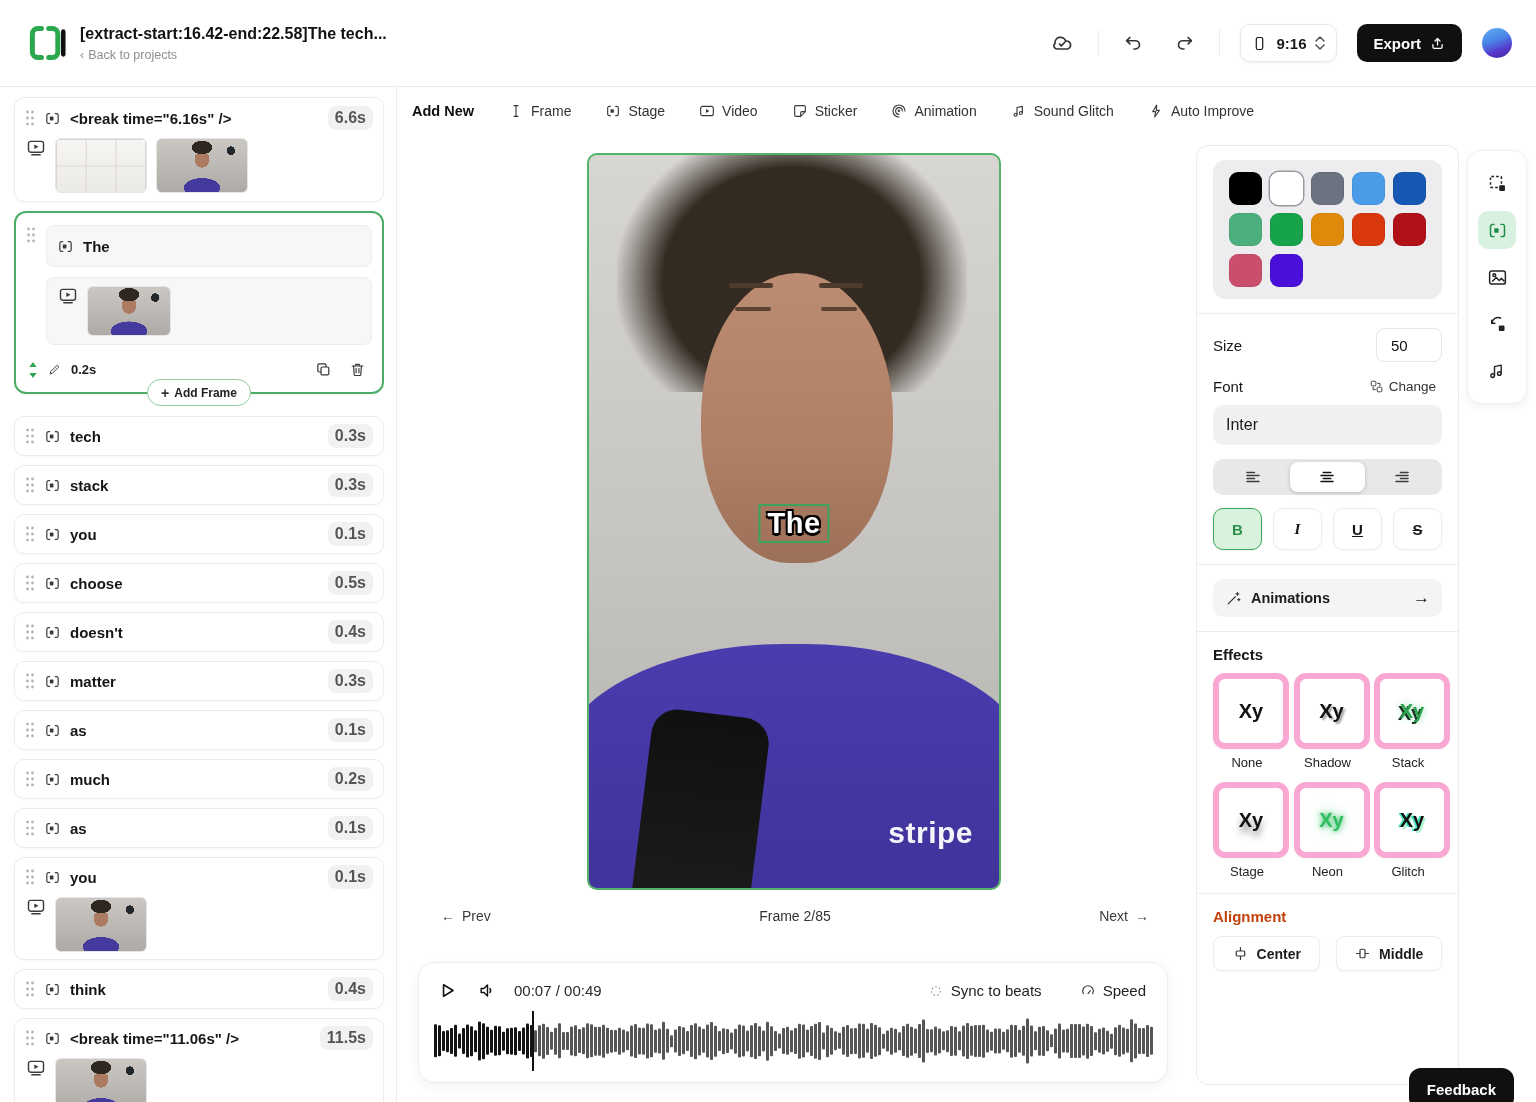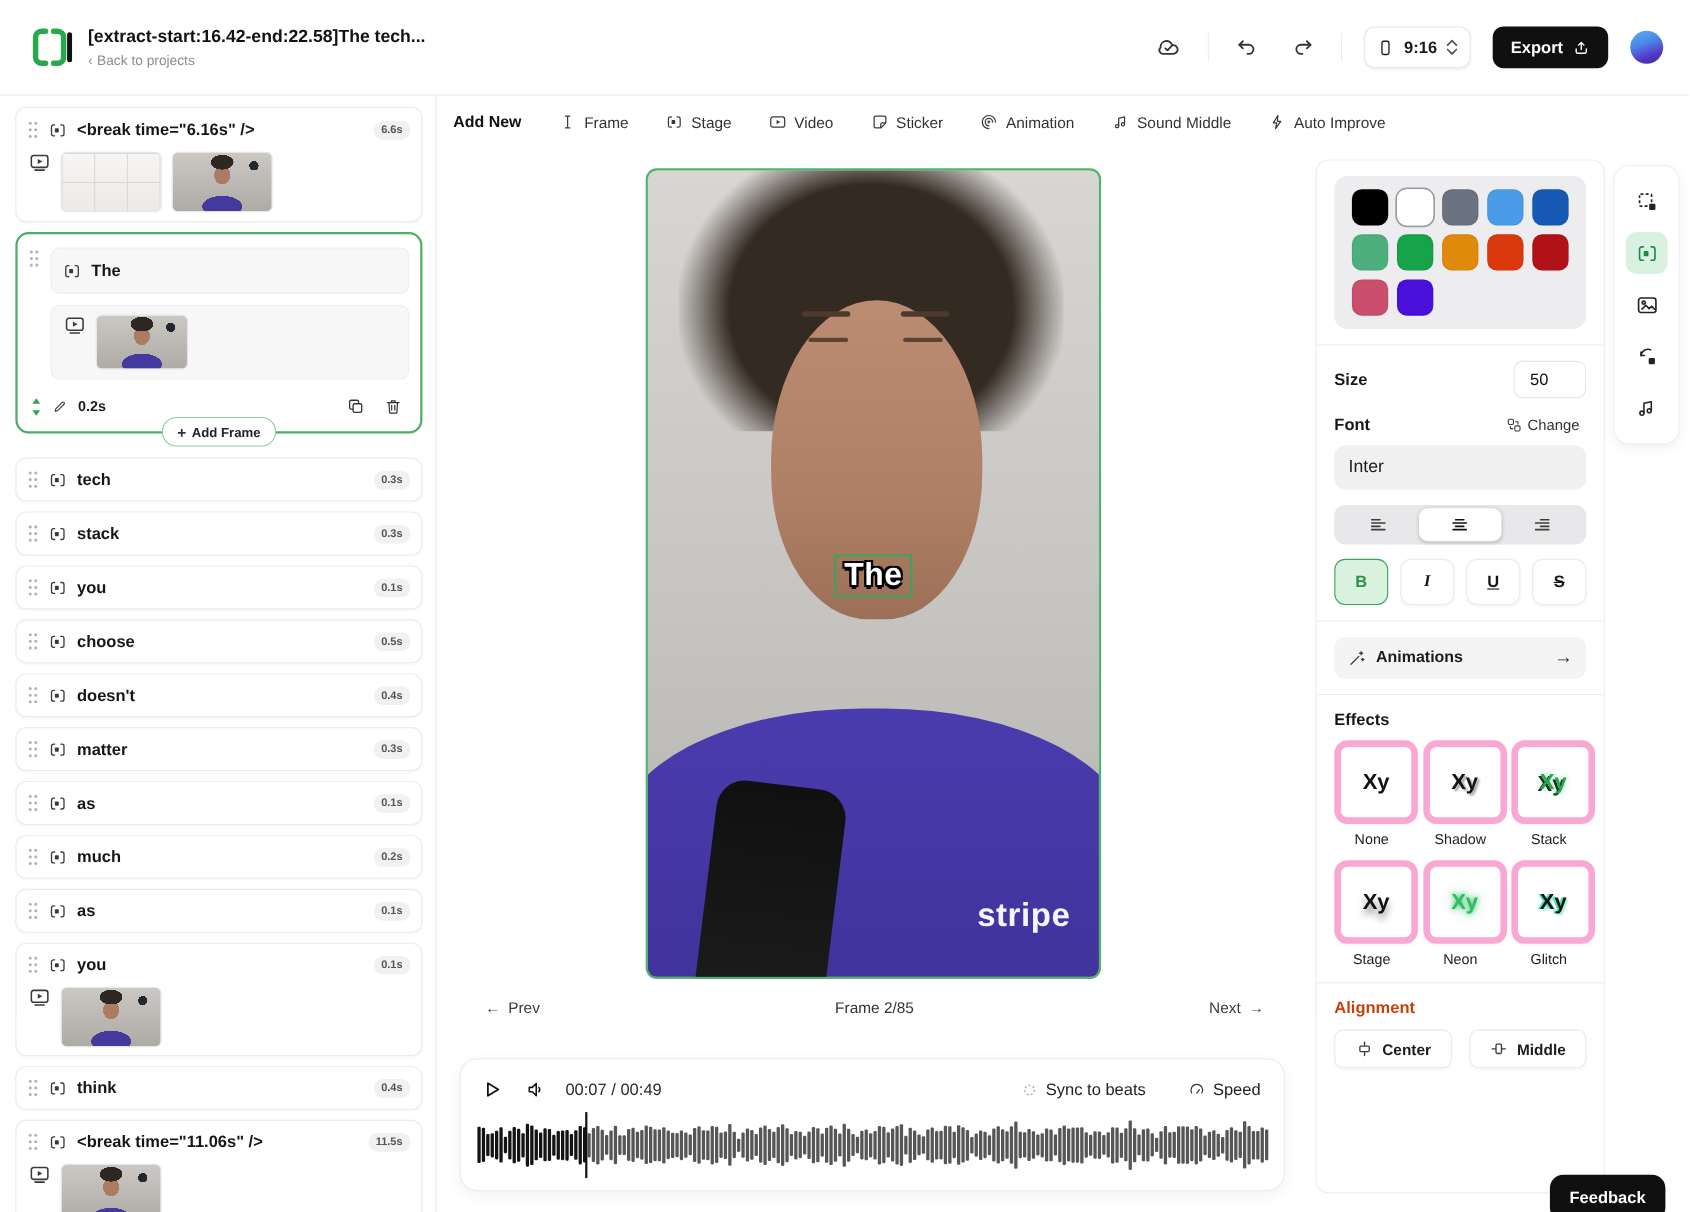--- a/index.html
+++ b/index.html
@@ -25,21 +25,21 @@
   .avatar{width:30px;height:30px;border-radius:50%;
           background:linear-gradient(160deg,#5fb0f2 0%,#4a86e8 40%,#5636c9 72%,#3b2a9e 100%);}
 
   
   .sidebar{position:absolute;top:87px;left:0;width:397px;bottom:0;border-right:1px solid #ececec;
            overflow:hidden;padding:10px 12px 0 14px;box-sizing:border-box;background:#fff;}
   .card{background:#fff;border:1px solid #ececec;border-radius:10px;margin-bottom:9px;padding:8px 10px;
         position:relative;box-shadow:0 1px 2px rgba(0,0,0,.03);box-sizing:border-box;}
   .row-head{display:flex;align-items:center;gap:9px;min-height:24px;}
   .word{font-weight:700;font-size:15px;color:#161616;white-space:pre;}
-  .badge{margin-left:auto;background:#f1f1f3;border-radius:8px;font-size:10px;color:#555;padding:3px 7px;font-weight:600;}
+  .badge{margin-left:auto;background:#f1f1f3;border-radius:8px;font-size:16px;color:#555;padding:3px 7px;font-weight:600;}
   .thumb-row{display:flex;gap:9px;margin-top:8px;align-items:flex-start;padding-left:1px;}
   .thumb{width:92px;height:55px;border-radius:6px;border:1px solid #e5e5e5;box-sizing:border-box;}
   .thumb-person{background:
      radial-gradient(ellipse 7px 7px at 82% 22%,#23282d 60%,transparent 61%),
      radial-gradient(ellipse 17px 11px at 50% 16%,#2f2822 60%,transparent 61%),
      radial-gradient(ellipse 12px 14px at 50% 38%,#ab7b62 60%,transparent 61%),
      radial-gradient(ellipse 30px 16px at 50% 92%,#443a9e 60%,transparent 61%),
      linear-gradient(180deg,#cbc8c4,#aeaba7);}
   .thumb-doc{background:
      linear-gradient(#d9d6d2 1px,transparent 1px) 0 0/33% 50%,
@@ -99,21 +99,21 @@
 
   
   .panel{position:absolute;left:1196px;top:145px;width:263px;height:940px;border:1px solid #ececec;border-radius:12px;
          background:#fff;box-sizing:border-box;padding:14px 16px;overflow:hidden;}
   .swatch-wrap{background:#ededef;border-radius:12px;padding:12px;display:grid;grid-template-columns:repeat(5,33px);
                gap:8px;justify-content:center;}
   .swatch{width:33px;height:33px;border-radius:9px;cursor:pointer;box-shadow:inset 0 0 0 1px rgba(0,0,0,.06);}
   .swatch.sel{box-shadow:0 0 0 2px #fff inset,0 0 0 1.5px #9a9aa0;}
   .pdiv{border:none;border-top:1px solid #ededee;margin:14px -16px;}
   .prow{display:flex;align-items:center;justify-content:space-between;}
-  .plabel{font-size:15px;font-weight:700;color:#171717;}
+  .plabel{font-size:15px;font-weight:400;color:#171717;}
   .size-input{width:66px;height:34px;border:1px solid #e6e6e8;border-radius:8px;padding:0 0 0 14px;font-size:15px;
               font-family:inherit;color:#111;box-sizing:border-box;}
   .change-link{display:flex;gap:5px;font-size:13.5px;color:#333;background:none;border:none;cursor:pointer;}
   .font-box{margin-top:10px;background:#f0f0f1;border-radius:10px;height:40px;display:flex;align-items:center;
             padding:0 13px;font-size:16px;color:#1b1b1b;cursor:pointer;}
   .alignseg{margin-top:14px;background:#e8e8ea;border-radius:10px;height:36px;display:flex;padding:3px;box-sizing:border-box;}
   .seg{flex:1;display:flex;align-items:center;justify-content:center;border-radius:8px;cursor:pointer;color:#3c3c3c;}
   .seg.on{background:#fff;box-shadow:0 1px 4px rgba(0,0,0,.2);color:#111;}
   .bius{margin-top:13px;display:flex;gap:11px;}
   .sbtn{width:49px;height:42px;border-radius:10px;border:1px solid #ececec;background:#fff;font-size:15px;font-weight:700;
@@ -636,21 +636,21 @@
       <button class="tb-item">
         <svg width="16" height="16" class="ic">
             <use href="#i-anim"></use>
           </svg>
         <span>Animation</span>
         </button>
       <button class="tb-item">
         <svg width="16" height="16" class="ic">
             <use href="#i-note"></use>
           </svg>
-        <span>Sound Middle</span>
+        <span>Sound Glitch</span>
         </button>
       <button class="tb-item">
         <svg width="16" height="16" class="ic">
             <use href="#i-bolt"></use>
           </svg>
         <span>Auto Improve</span>
         </button>
     </div>
 
     <div class="canvas">

